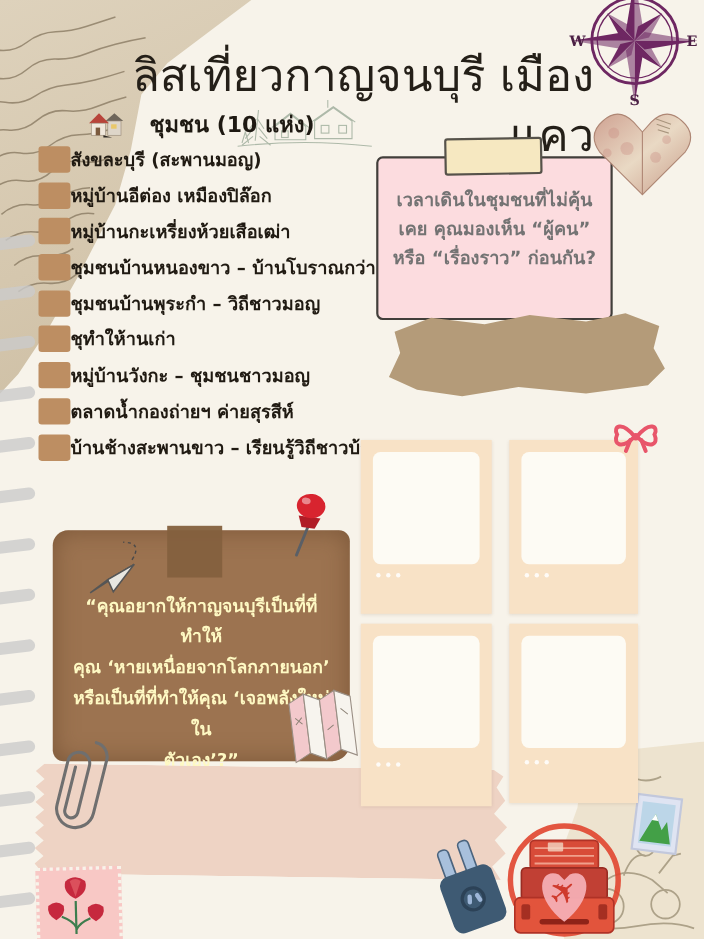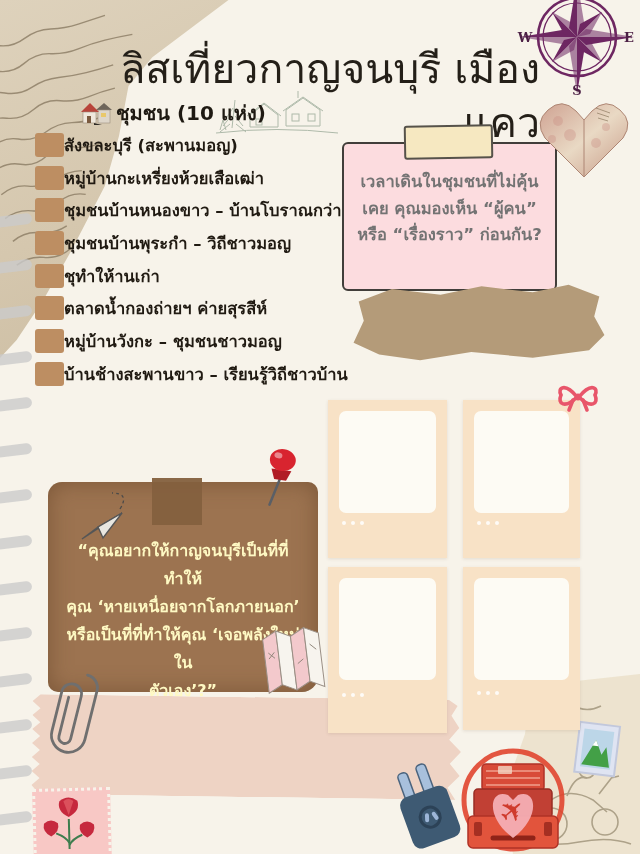--- a/index.html
+++ b/index.html
@@ -14,21 +14,21 @@
   .letter{position:absolute;top:0;left:0;width:238px;height:358px;z-index:2;
     background:linear-gradient(155deg,#ded2bc 0%,#d5c7ae 55%,#cbbca1 100%);
     clip-path:polygon(0 0,96% 0,82% 7%,64% 16%,54% 24%,50% 38%,44% 52%,30% 70%,18% 84%,7% 95%,0 100%);}
   .letter svg{position:absolute;top:0;left:0;}
   
   .title{position:absolute;top:16px;left:62px;width:478px;text-align:right;
     font-size:41px;font-weight:normal;color:#241f18;line-height:1.3;z-index:4;}
   
   .compass{position:absolute;left:516px;top:-24px;z-index:4;}
   
-  .section-header{position:absolute;left:80px;top:97px;display:flex;align-items:center;gap:3px;z-index:5;}
+  .section-header{position:absolute;left:80px;top:97px;display:flex;align-items:center;gap:23px;z-index:5;}
   .section-label{font-size:20px;font-weight:bold;color:#1e1912;}
   .village{position:absolute;left:212px;top:82px;z-index:4;opacity:.9;}
   
   .checklist{position:absolute;left:35px;top:133px;width:330px;z-index:5;}
   .check-row{display:flex;align-items:center;height:24px;margin-bottom:8.7px;}
   .checkbox{flex:none;width:29px;height:24px;border-radius:3px;background:#bd8e62;}
   .check-label{font-size:16.5px;font-weight:bold;color:#201a12;white-space:nowrap;}
   
   .pink-note{position:absolute;left:342px;top:142px;width:211px;height:145px;z-index:5;
     background:#fcdcdf;border:2px solid #413e3a;border-radius:6px;}
@@ -166,41 +166,45 @@
     </g>
   </svg>
 
   <div class="checklist" id="checklist">
       <div class="check-row">
         <span class="checkbox"></span>
         <span class="check-label">สังขละบุรี (สะพานมอญ)</span>
       </div>
       <div class="check-row">
         <span class="checkbox"></span>
+        <span class="check-label">หมู่บ้านอีต่อง เหมืองปิล๊อก</span>
+      </div>
+      <div class="check-row">
+        <span class="checkbox"></span>
         <span class="check-label">หมู่บ้านกะเหรี่ยงห้วยเสือเฒ่า</span>
       </div>
       <div class="check-row">
         <span class="checkbox"></span>
         <span class="check-label">ชุมชนบ้านหนองขาว – บ้านโบราณกว่า 200 ปี</span>
       </div>
       <div class="check-row">
         <span class="checkbox"></span>
         <span class="check-label">ชุมชนบ้านพุระกำ – วิถีชาวมอญ</span>
       </div>
       <div class="check-row">
         <span class="checkbox"></span>
         <span class="check-label">ชุทำให้านเก่า</span>
       </div>
       <div class="check-row">
         <span class="checkbox"></span>
+        <span class="check-label">หมู่บ้านวังกะ – ชุมชนชาวมอญ</span>
+      </div>
+      <div class="check-row">
+        <span class="checkbox"></span>
         <span class="check-label">ตลาดน้ำกองถ่ายฯ ค่ายสุรสีห์</span>
-      </div>
-      <div class="check-row">
-        <span class="checkbox"></span>
-        <span class="check-label">หมู่บ้านวังกะ – ชุมชนชาวมอญ</span>
       </div>
       <div class="check-row">
         <span class="checkbox"></span>
         <span class="check-label">บ้านช้างสะพานขาว – เรียนรู้วิถีชาวบ้าน</span>
       </div>
     </div>
 
   <div class="pink-note">
     <div class="pink-note-text">เวลาเดินในชุมชนที่ไม่คุ้น
 เคย คุณมองเห็น “ผู้คน”

